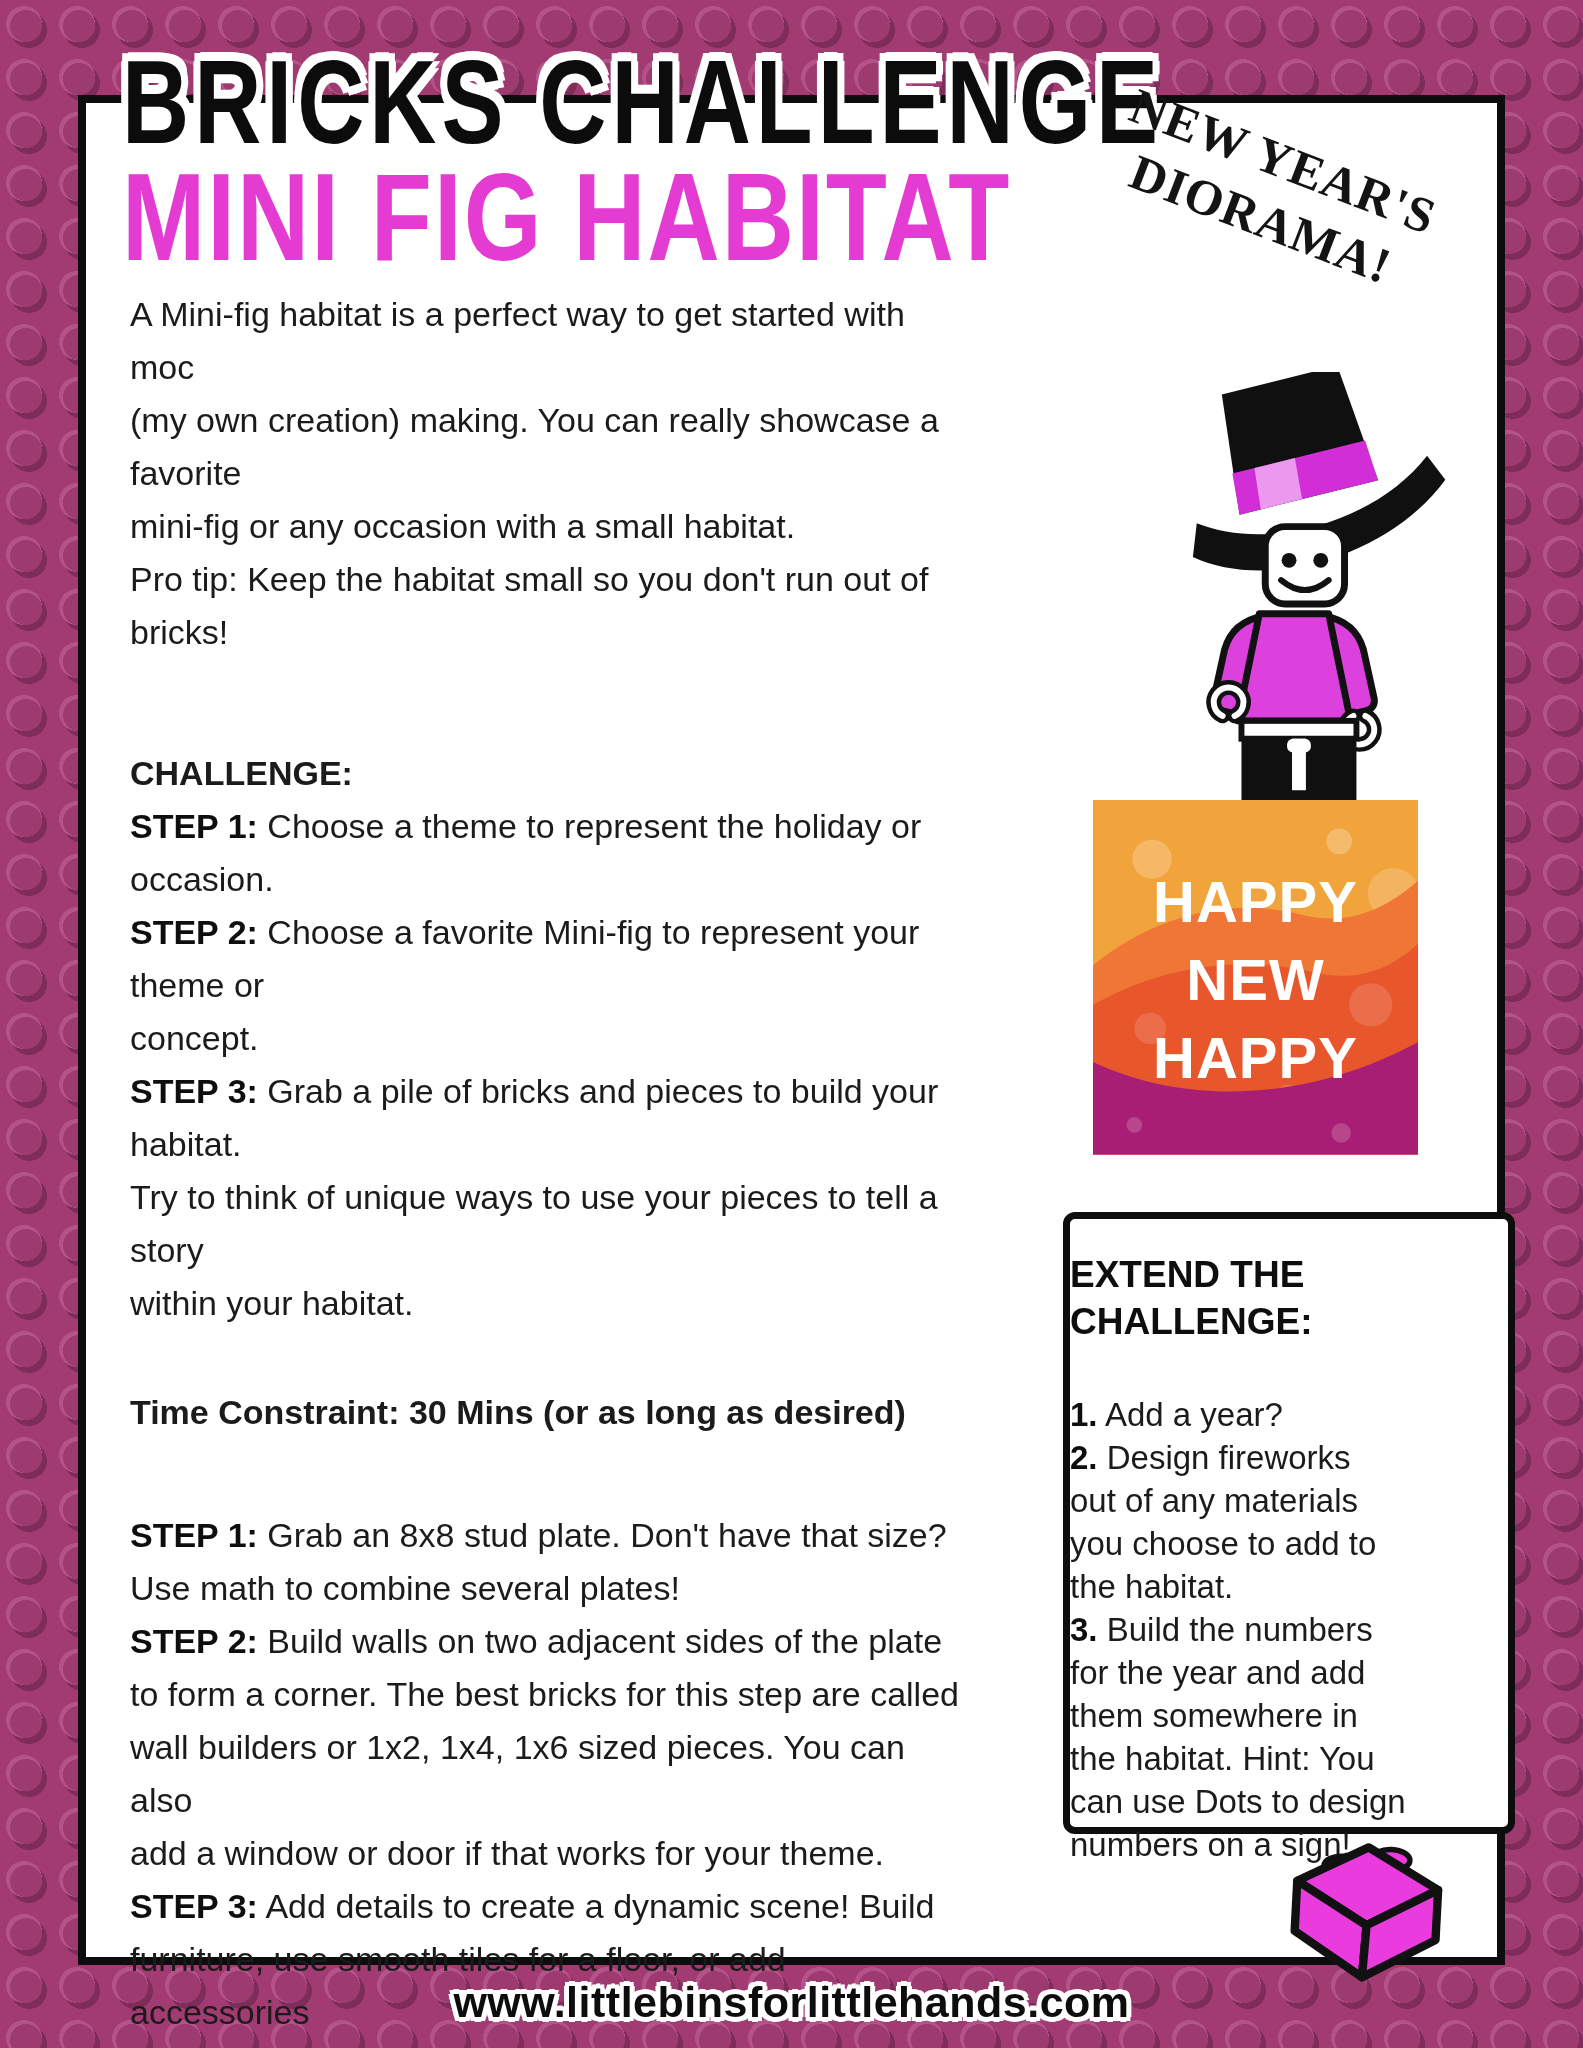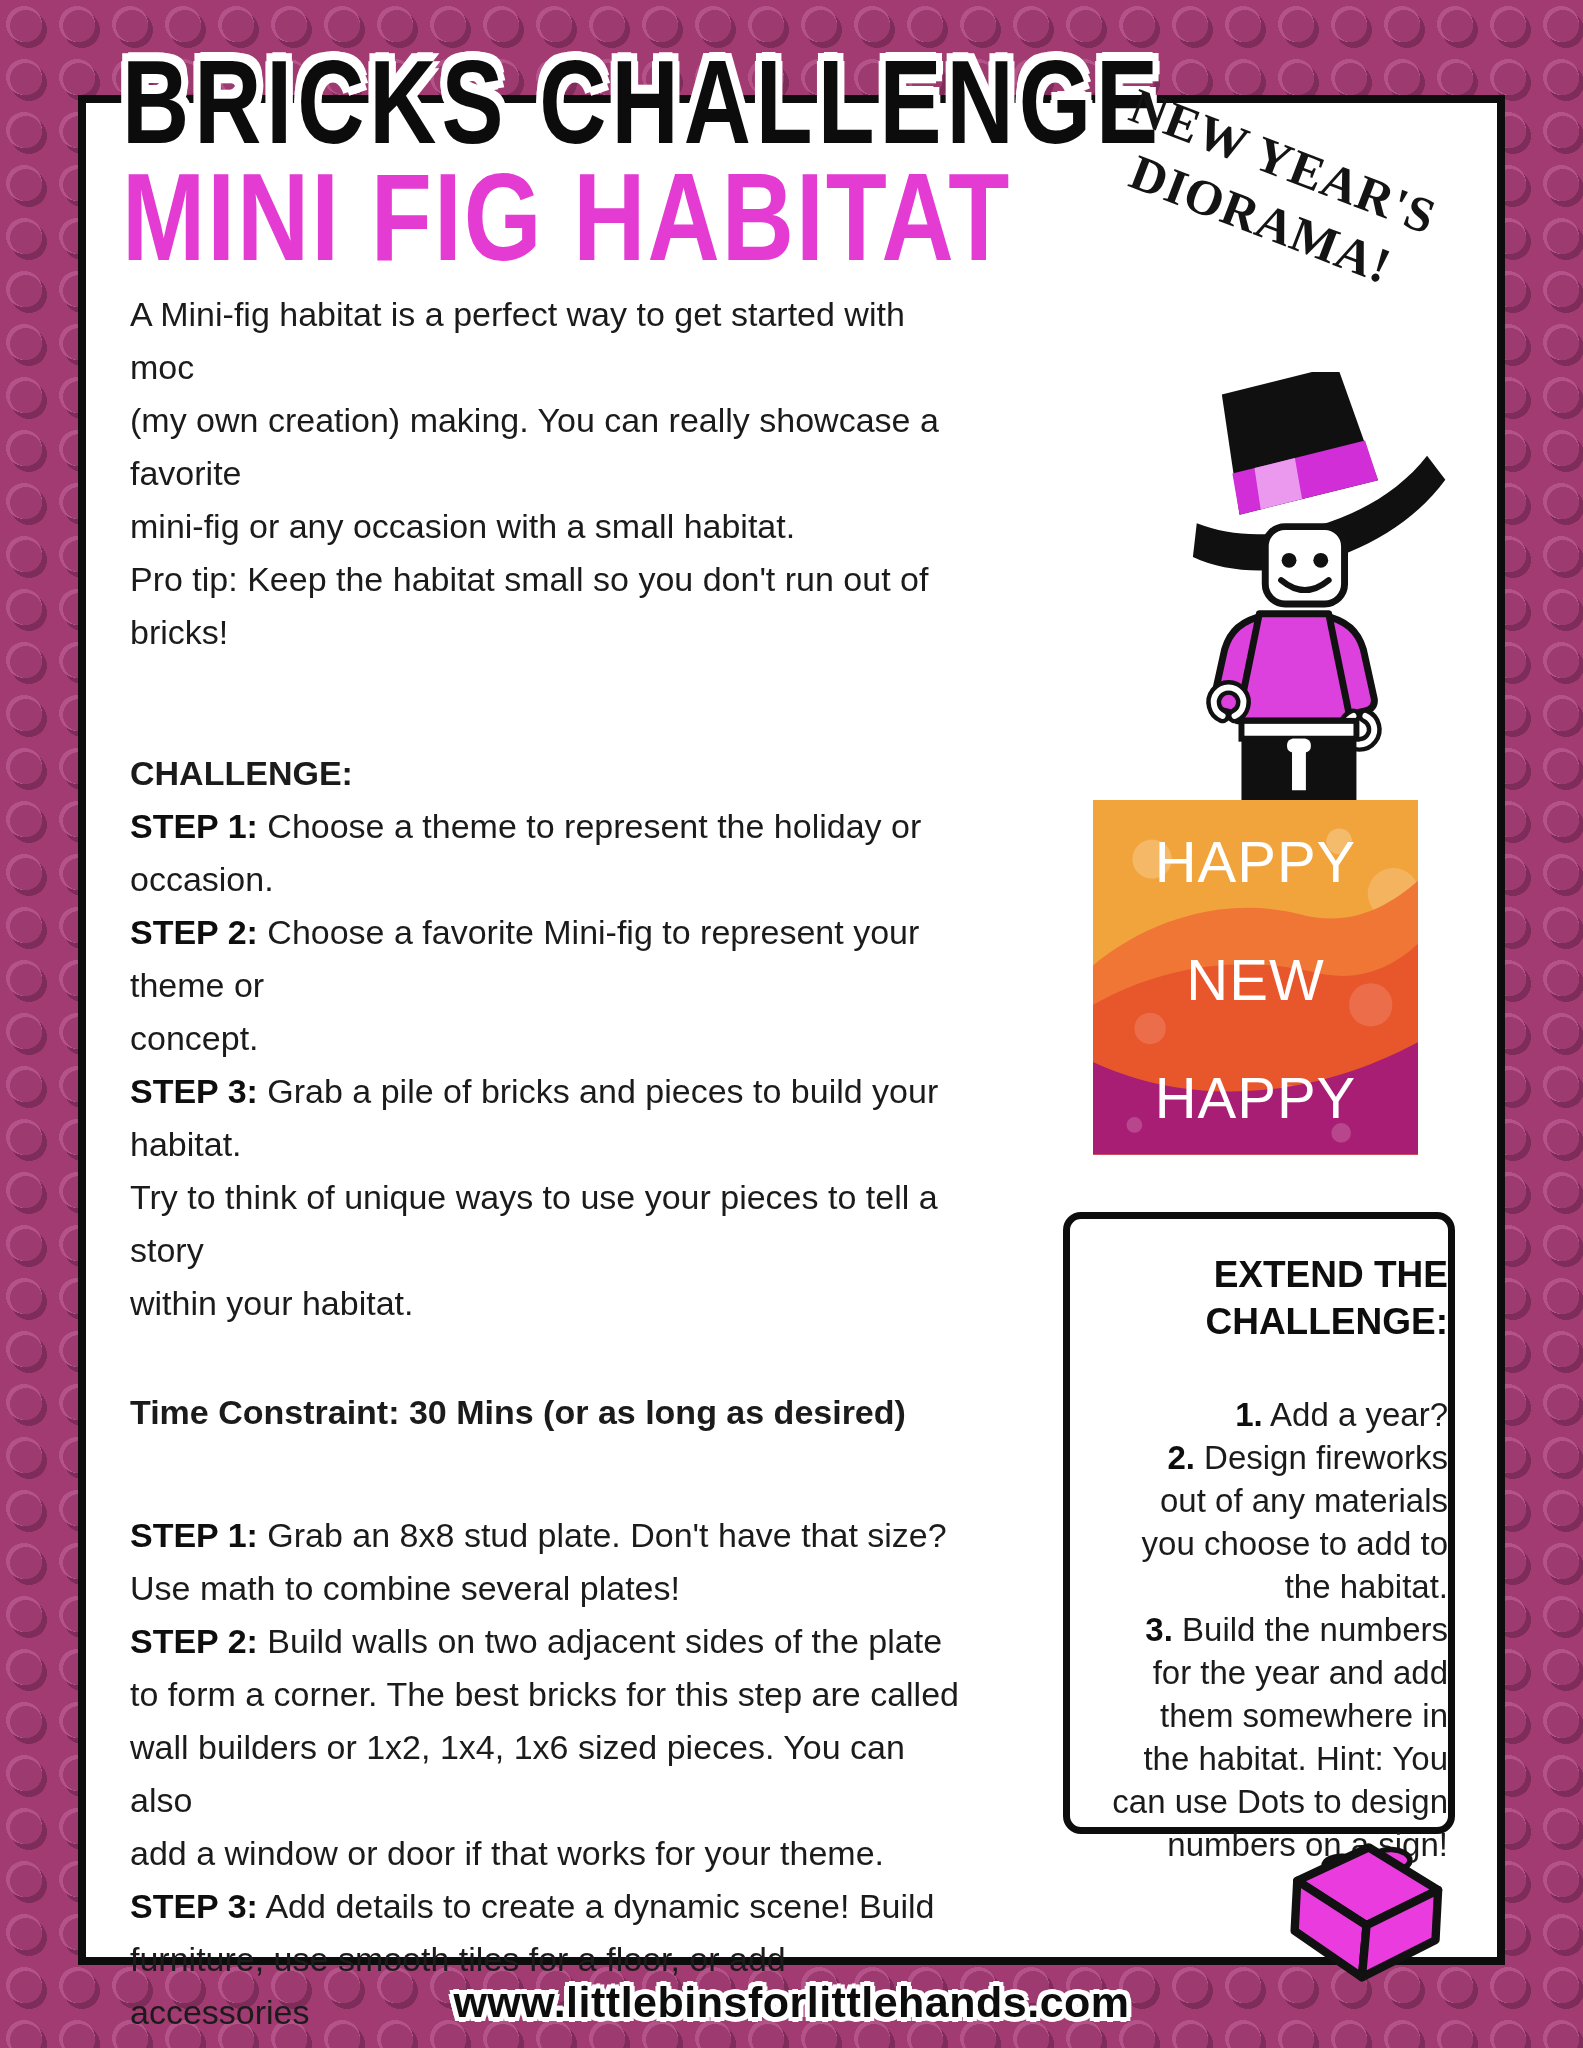--- a/index.html
+++ b/index.html
@@ -52,27 +52,27 @@
   .sec-start{margin-top:70px;}
 
   .minifig{position:absolute;left:1128px;top:372px;width:332px;height:446px;z-index:2;}
 
   .hny{
     position:absolute;left:1093px;top:800px;width:325px;height:360px;z-index:2;
   }
   .hny svg{position:absolute;inset:0;}
   .hny .hny-text{
     position:absolute;inset:0;display:flex;flex-direction:column;align-items:center;justify-content:center;
-    color:#fff;font-weight:400;font-size:58px;line-height:78px;letter-spacing:1px;gap:40px;
+    color:#fff;font-weight:700;font-size:58px;line-height:78px;letter-spacing:1px;
   }
 
   .extend{
-    position:absolute;left:1063px;top:1212px;width:392px;height:622px;z-index:2;
-    box-sizing:border-box;background:#fff;border:7px solid #0d0d0d;border-radius:18px;
-    text-align:right;color:#1b1b1b;
+    position:absolute;left:1063px;top:1212px;width:452px;height:622px;z-index:2;
+    box-sizing:border-box;background:#fff;border:7px solid #0d0d0d;border-radius:12px;
+    text-align:left;color:#1b1b1b;
   }
   .extend .ex-head{margin-top:32px;font-size:37px;font-weight:700;line-height:47px;white-space:pre-line;color:#0e0e0e;}
   .extend .ex-items{margin-top:48px;font-size:33px;line-height:43px;}
   .extend .ex-item{white-space:pre-line;}
   .extend b{color:#0e0e0e;}
 
   .brick{position:absolute;left:1268px;top:1812px;width:195px;height:195px;z-index:9;}
 
   .footer{
     position:absolute;left:0;top:1978px;width:1583px;z-index:4;text-align:center;

